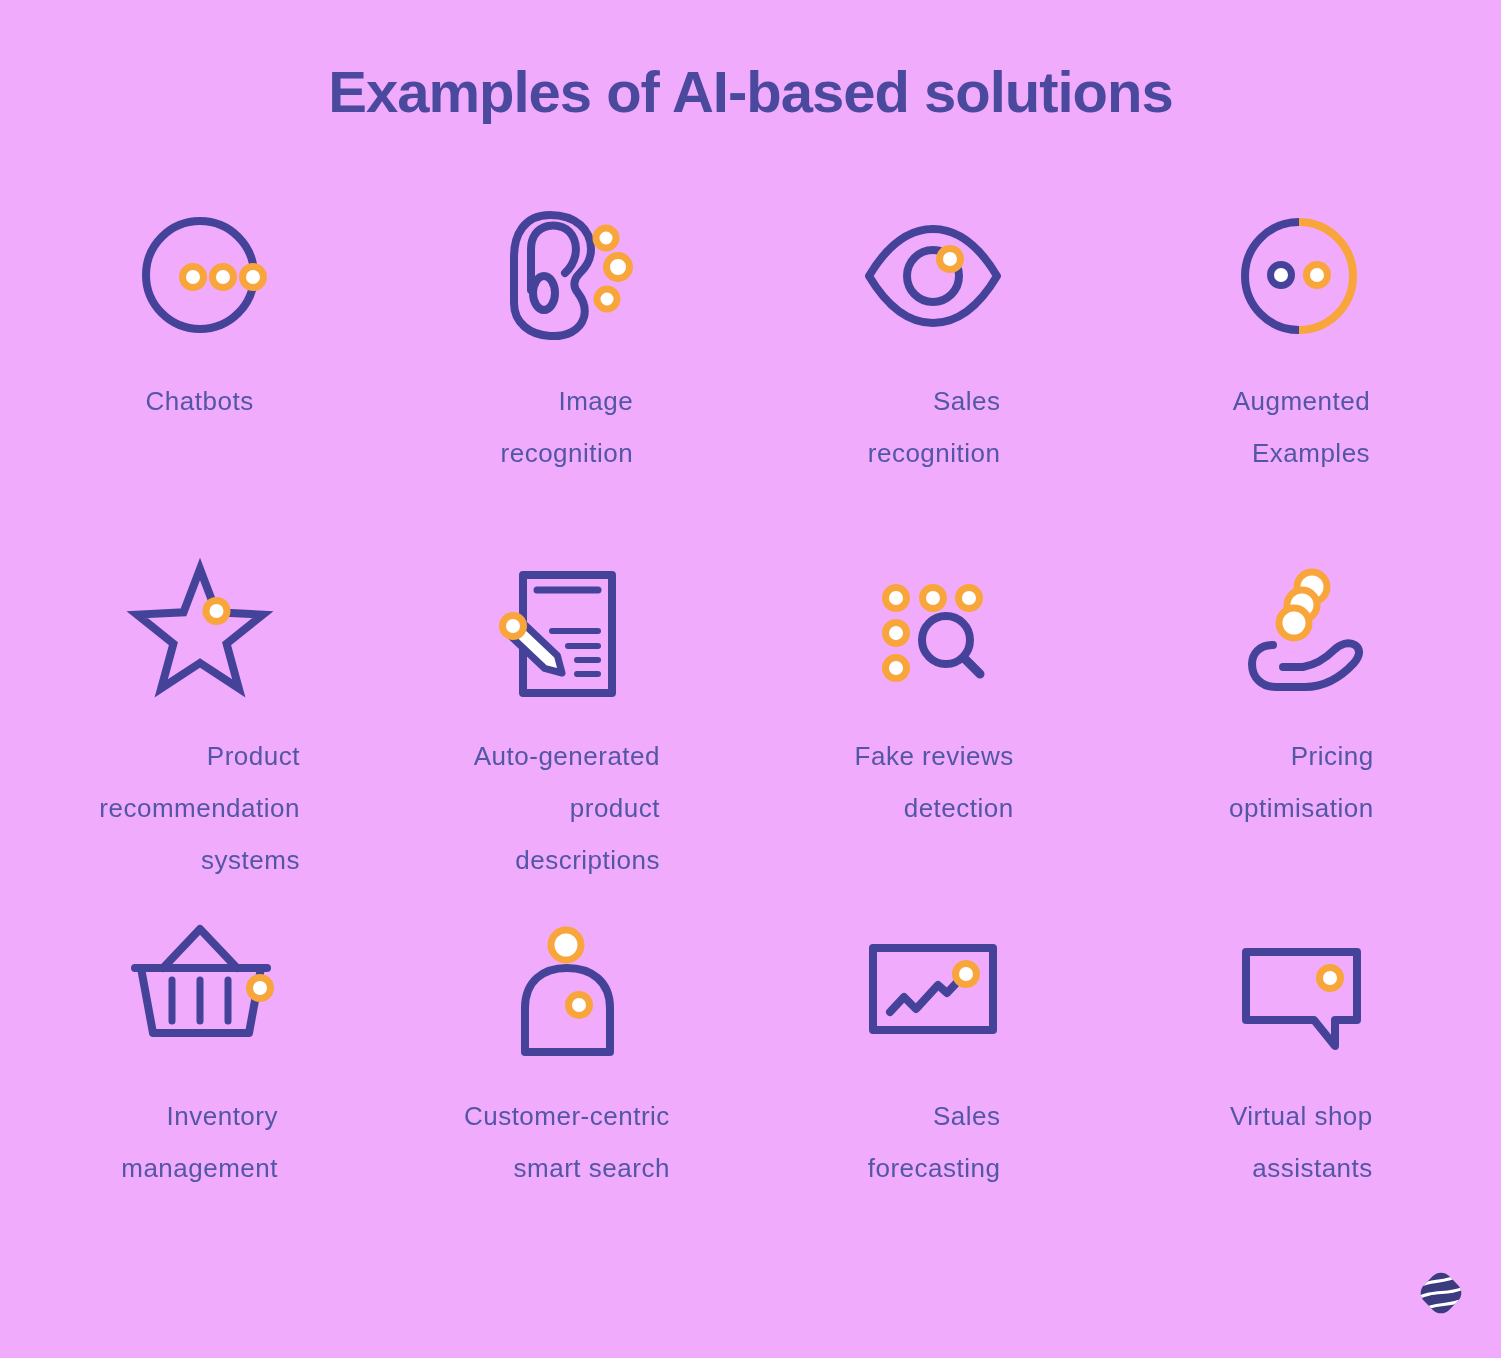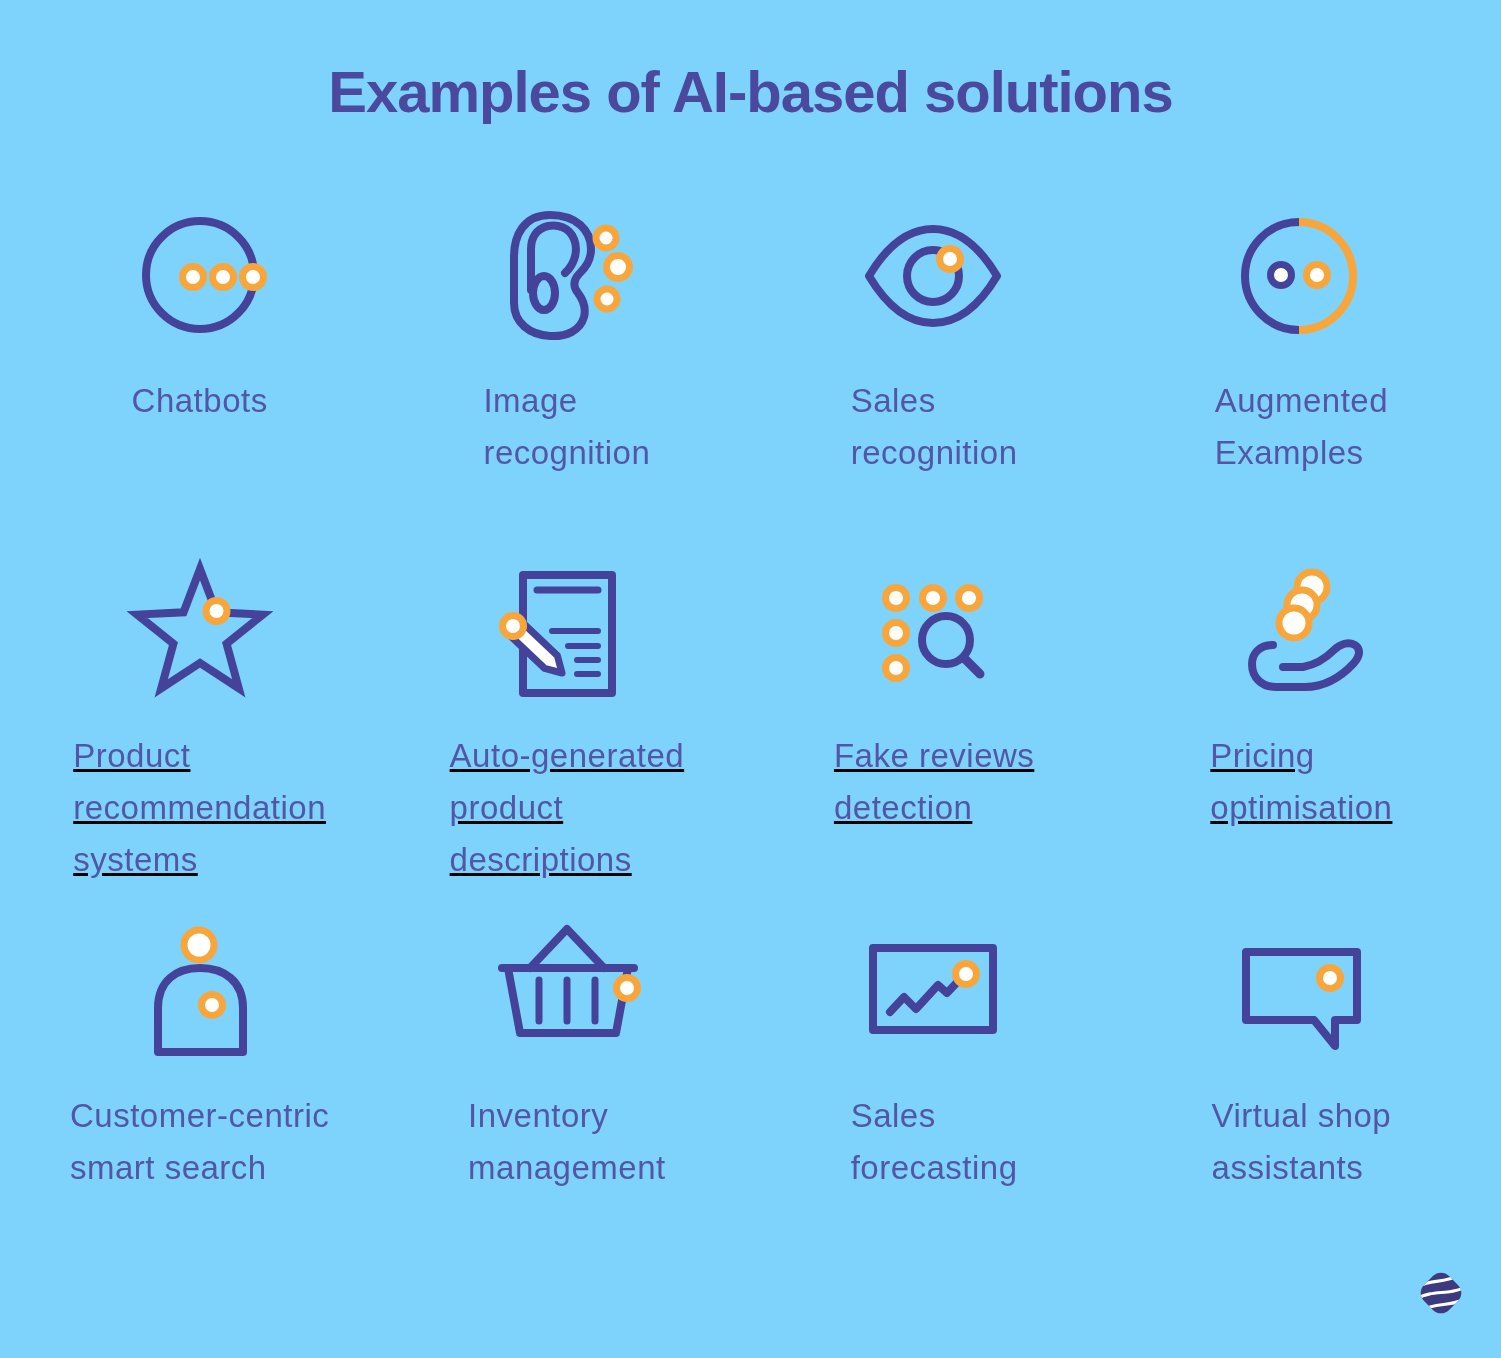--- a/index.html
+++ b/index.html
@@ -1,25 +1,25 @@
 <!DOCTYPE html>
 <html style="--purple: #454399; --orange: #F8A63C; --title: #4B499D; --label: #5356A5; --logo: #3C3B80;"><head>
 <meta charset="utf-8">
 <style>
   html,body{margin:0;padding:0;background:#fff;}
-  .page{position:relative;width:1501px;height:1358px;background:#7dd3fc;overflow:hidden;
+  .page{position:relative;width:1501px;height:1358px;background:#f0abfc;overflow:hidden;
         font-family:"Liberation Sans", sans-serif;}
   .title{position:absolute;top:58px;left:0;width:100%;margin:0;text-align:center;
          font-size:58px;font-weight:700;letter-spacing:-1px;color:var(--title);}
   .row{position:absolute;left:16px;width:1469px;display:flex;}
-  .row1{top:205px;} .row2{top:560px;text-decoration:underline;} .row3{top:920px;}
+  .row1{top:205px;} .row2{top:560px;} .row3{top:920px;}
   .cell{flex:1 1 0;display:flex;flex-direction:column;align-items:center;}
   .icon{height:140px;width:140px;display:flex;align-items:center;justify-content:center;}
-  .label{margin-top:30px;font-size:33px;line-height:52px;letter-spacing:.5px;
-         color:var(--label);text-align:left;white-space:pre-line;}
+  .label{margin-top:30px;font-size:26px;line-height:52px;letter-spacing:.5px;
+         color:var(--label);text-align:right;white-space:pre-line;}
   svg{overflow:visible;}
   .p  {fill:none;stroke:var(--purple);stroke-width:8;stroke-linecap:round;stroke-linejoin:round;}
   .pm {fill:none;stroke:var(--purple);stroke-width:8;stroke-linecap:round;stroke-linejoin:miter;}
   .p7 {fill:none;stroke:var(--purple);stroke-width:7;stroke-linecap:round;stroke-linejoin:round;}
   .p6 {fill:none;stroke:var(--purple);stroke-width:6;stroke-linecap:round;}
   .p9 {fill:none;stroke:var(--purple);stroke-width:9;stroke-linecap:round;}
   .o8 {fill:none;stroke:var(--orange);stroke-width:8;stroke-linecap:butt;}
   .ow {fill:#fff;stroke:var(--orange);stroke-width:7;}
   .pw {fill:#fff;stroke:var(--purple);stroke-width:7;}
   .pwj{fill:#fff;stroke:var(--purple);stroke-width:7;stroke-linejoin:round;}
@@ -135,40 +135,40 @@
       </div>
       <div class="label">Pricing
 optimisation</div>
     </div>
   </div>
 
   <div class="row row3">
     <div class="cell">
       <div class="icon">
         <svg width="140" height="140" viewBox="0 0 140 140">
-          <circle class="ow" cx="69" cy="25" r="15"></circle>
-          <path class="p" d="M28,132 L28,88 C28,61 46,48 70,48 C94,48 113,61 113,88 L113,132 Z"></path>
-          <circle class="ow" cx="82" cy="85" r="10.5"></circle>
-        </svg>
-      </div>
-      <div class="label">Customer-centric
-smart search</div>
-    </div>
-    <div class="cell">
-      <div class="icon">
-        <svg width="140" height="140" viewBox="0 0 140 140">
           <path class="p" d="M33,48 L70,9 L107,48"></path>
           <path class="p" d="M11,48 L23,113 L119,113 L131,48"></path>
           <path class="p" d="M5,48 H137"></path>
           <path class="p7" d="M42,60 V101 M70,60 V101 M98,60 V101"></path>
           <circle class="ow" cx="130" cy="68" r="10.5"></circle>
         </svg>
       </div>
       <div class="label">Inventory
 management</div>
+    </div>
+    <div class="cell">
+      <div class="icon">
+        <svg width="140" height="140" viewBox="0 0 140 140">
+          <circle class="ow" cx="69" cy="25" r="15"></circle>
+          <path class="p" d="M28,132 L28,88 C28,61 46,48 70,48 C94,48 113,61 113,88 L113,132 Z"></path>
+          <circle class="ow" cx="82" cy="85" r="10.5"></circle>
+        </svg>
+      </div>
+      <div class="label">Customer-centric
+smart search</div>
     </div>
     <div class="cell">
       <div class="icon">
         <svg width="140" height="140" viewBox="0 0 140 140">
           <rect class="p" x="9" y="28" width="120" height="82"></rect>
           <path class="p" d="M26,92 L40,77 L52,89 L74,65 L83,73 L99,56"></path>
           <circle class="ow" cx="102" cy="54" r="10.5"></circle>
         </svg>
       </div>
       <div class="label">Sales

